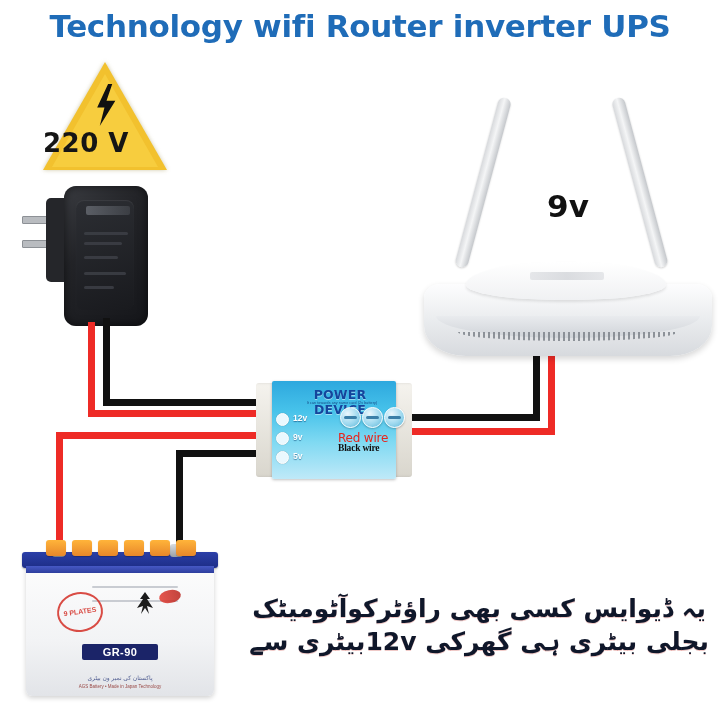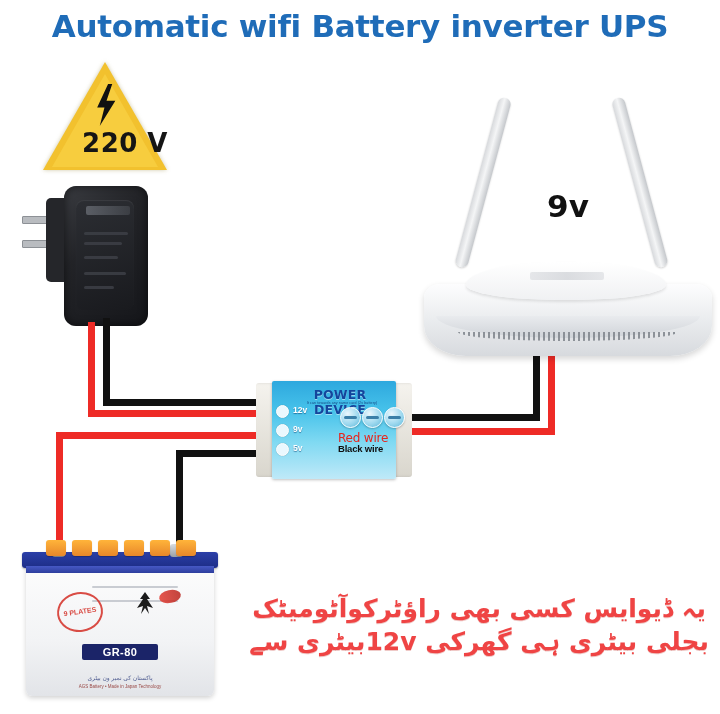--- a/index.html
+++ b/index.html
@@ -17,21 +17,21 @@
   #warn .tri{position:absolute;left:0;top:0;width:0;height:0;
     border-left:62px solid transparent;border-right:62px solid transparent;
     border-bottom:108px solid #f2c12e;
     filter:drop-shadow(0 0 2px rgba(120,100,10,.35));}
   #warn .tri-in{position:absolute;left:9px;top:12px;width:0;height:0;
     border-left:53px solid transparent;border-right:53px solid transparent;
     border-bottom:93px solid #f7cd3e;}
   #warn .bolt{position:absolute;left:50px;top:22px;width:26px;height:42px;
     background:#111;
     clip-path:polygon(58% 0%,16% 56%,44% 56%,26% 100%,86% 40%,52% 40%,74% 0%);}
-  #warn .volt{position:absolute;left:0;top:66px;width:125px;text-align:right;
+  #warn .volt{position:absolute;left:0;top:66px;width:125px;text-align:left;
     font-family:"DejaVu Sans",sans-serif;font-weight:bold;font-size:26px;color:#151515;
     letter-spacing:0.5px;}
 
   
   #adapter{position:absolute;left:22px;top:186px;width:126px;height:140px;}
   #adapter .prongs{position:absolute;left:0;top:22px;width:34px;height:62px;}
   #adapter .prong{position:absolute;left:0;width:30px;height:6px;
     background:#b9bcc0;border-radius:1px;border:1px solid #8d9196;}
   #adapter .p1{top:8px;} #adapter .p2{top:32px;}
   #adapter .neck{position:absolute;left:24px;top:12px;width:26px;height:84px;
@@ -88,35 +88,35 @@
     background:linear-gradient(180deg,#f5f3ee,#d9d6cd);border-radius:0 3px 3px 0;
     box-shadow:inset 2px 0 3px rgba(0,0,0,.12);}
   #pdev .board{position:absolute;left:16px;top:0;width:124px;height:98px;
     background:linear-gradient(180deg,#2ea8de 0%,#46c2ea 30%,#7fd9f2 62%,#bfe9f8 100%);
     border-radius:2px;box-shadow:0 1px 3px rgba(0,0,0,.25);}
   #pdev .ptitle{position:absolute;left:38px;top:6px;width:92px;text-align:center;
     font-family:"DejaVu Sans",sans-serif;font-weight:bold;font-size:12.5px;color:#14459c;
     letter-spacing:0.2px;text-shadow:0 1px 0 rgba(255,255,255,.45);}
   #pdev .psub{position:absolute;left:38px;top:20px;width:96px;text-align:center;
     font-size:3.6px;color:#0f3c7a;letter-spacing:.1px;white-space:nowrap;opacity:.92;}
-  #pdev .term{position:absolute;left:20px;width:62px;height:15px;}
+  #pdev .term{position:absolute;left:20px;width:62px;height:15px;margin-top:8px;}
   #pdev .term .dot{position:absolute;left:0;top:0;width:11px;height:11px;border-radius:50%;
     border:1.6px solid #ffffff;background:#eaf8fe;box-shadow:0 0 1px rgba(0,0,0,.3);}
   #pdev .term .tl{position:absolute;left:17px;top:0px;font-size:8.5px;font-weight:bold;
     color:#ffffff;text-shadow:0 1px 1px rgba(0,60,110,.55);}
   #pdev .t1{top:24px;} #pdev .t2{top:43px;} #pdev .t3{top:62px;}
   #pdev .pot{position:absolute;width:19px;height:19px;border-radius:50%;
     background:radial-gradient(circle at 35% 30%,#eaf7fd,#9fd9ef 55%,#5cb6d8);
     border:1.4px solid #ffffff;box-shadow:0 1px 2px rgba(0,0,0,.25);}
   #pdev .pot::after{content:"";position:absolute;left:3px;top:8px;width:13px;height:2.5px;
     background:#3a7fa8;border-radius:2px;}
   #pdev .o1{left:84px;top:26px;} #pdev .o2{left:106px;top:26px;} #pdev .o3{left:128px;top:26px;}
   #pdev .rwlabel{position:absolute;left:82px;top:50px;font-family:"DejaVu Sans",sans-serif;
     font-weight:normal;font-size:12px;color:#e8231c;letter-spacing:-0.2px;}
-  #pdev .bwlabel{position:absolute;left:82px;top:62px;font-family:Liberation Sans, sans-serif;
+  #pdev .bwlabel{position:absolute;left:82px;top:62px;font-family:Liberation Serif, serif;
     font-weight:bold;font-size:9.5px;color:#101010;letter-spacing:-0.2px;}
 
   
   #batt{position:absolute;left:22px;top:538px;width:196px;height:160px;}
   #batt .case{position:absolute;left:4px;top:22px;width:188px;height:136px;
     background:linear-gradient(180deg,#fdfdfd 0%,#f2f3f5 60%,#e2e4e8 100%);
     border-radius:4px 4px 6px 6px;box-shadow:0 2px 5px rgba(0,0,0,.18);}
   #batt .lid{position:absolute;left:0;top:14px;width:196px;height:16px;
     background:linear-gradient(180deg,#2b3fa8,#1d2d86);border-radius:3px;
     box-shadow:0 1px 2px rgba(0,0,0,.3);}
@@ -143,31 +143,31 @@
     display:flex;align-items:center;justify-content:center;letter-spacing:.4px;}
   #batt .spec{position:absolute;left:0;top:124px;width:196px;text-align:center;
     font-family:"DejaVu Sans",sans-serif;font-weight:bold;font-size:10px;color:#d8352b;}
   #batt .urdusm{position:absolute;left:0;top:136px;width:196px;text-align:center;
     font-size:6px;color:#2a3a7a;opacity:.8;}
   #batt .tiny{position:absolute;left:0;top:146px;width:196px;text-align:center;
     font-size:4.5px;color:#8a2b26;opacity:.85;}
 
   
   #urdu{position:absolute;left:240px;top:592px;width:478px;text-align:center;
-    direction:rtl;color:#ef4444;font-weight:bold;
+    direction:rtl;color:#0f172a;font-weight:bold;
     font-family:"DejaVu Sans",sans-serif;font-size:25px;line-height:1.32;
     text-shadow:0 1px 0 rgba(190,40,30,.25);}
   #urdu div{white-space:nowrap;}
 </style>
 </head>
 <body>
 
 <div class="stage">
 
-  <div id="title">Automatic wifi Battery inverter UPS</div>
+  <div id="title">Technology wifi Router inverter UPS</div>
 
   <div id="warn">
     <div class="tri"></div>
     <div class="tri-in"></div>
     <div class="bolt"></div>
     <div class="volt">220 V</div>
   </div>
 
   <div id="adapter">
     <div class="prongs">
@@ -260,21 +260,21 @@
     <div class="slot" style="left:70px;top:48px;width:86px;"></div>
     <div class="slot" style="left:70px;top:62px;width:86px;"></div>
 
     <div class="stamp">9 PLATES</div>
 
     <svg class="bird" viewBox="0 0 22 26">
       <path d="M11 2 L6 9 L9 9 L3 18 L9 16 L7 24 L11 18 L15 24 L13 16 L19 18 L13 9 L16 9 Z" fill="#1b1b1b"></path>
     </svg>
     <div class="swoosh"></div>
 
-    <div class="model">GR-80</div>
+    <div class="model">GR-90</div>
     <div class="urdusm">پاکستان کی نمبر ون بیٹری</div>
     <div class="tiny">AGS Battery • Made in Japan Technology</div>
   </div>
 
   <div id="urdu">
     <div>یہ ڈیوایس کسی بھی راؤٹرکوآٹومیٹک</div>
     <div>بجلی بیٹری ہی گھرکی 12vبیٹری سے</div>
   </div>
 
 </div>

